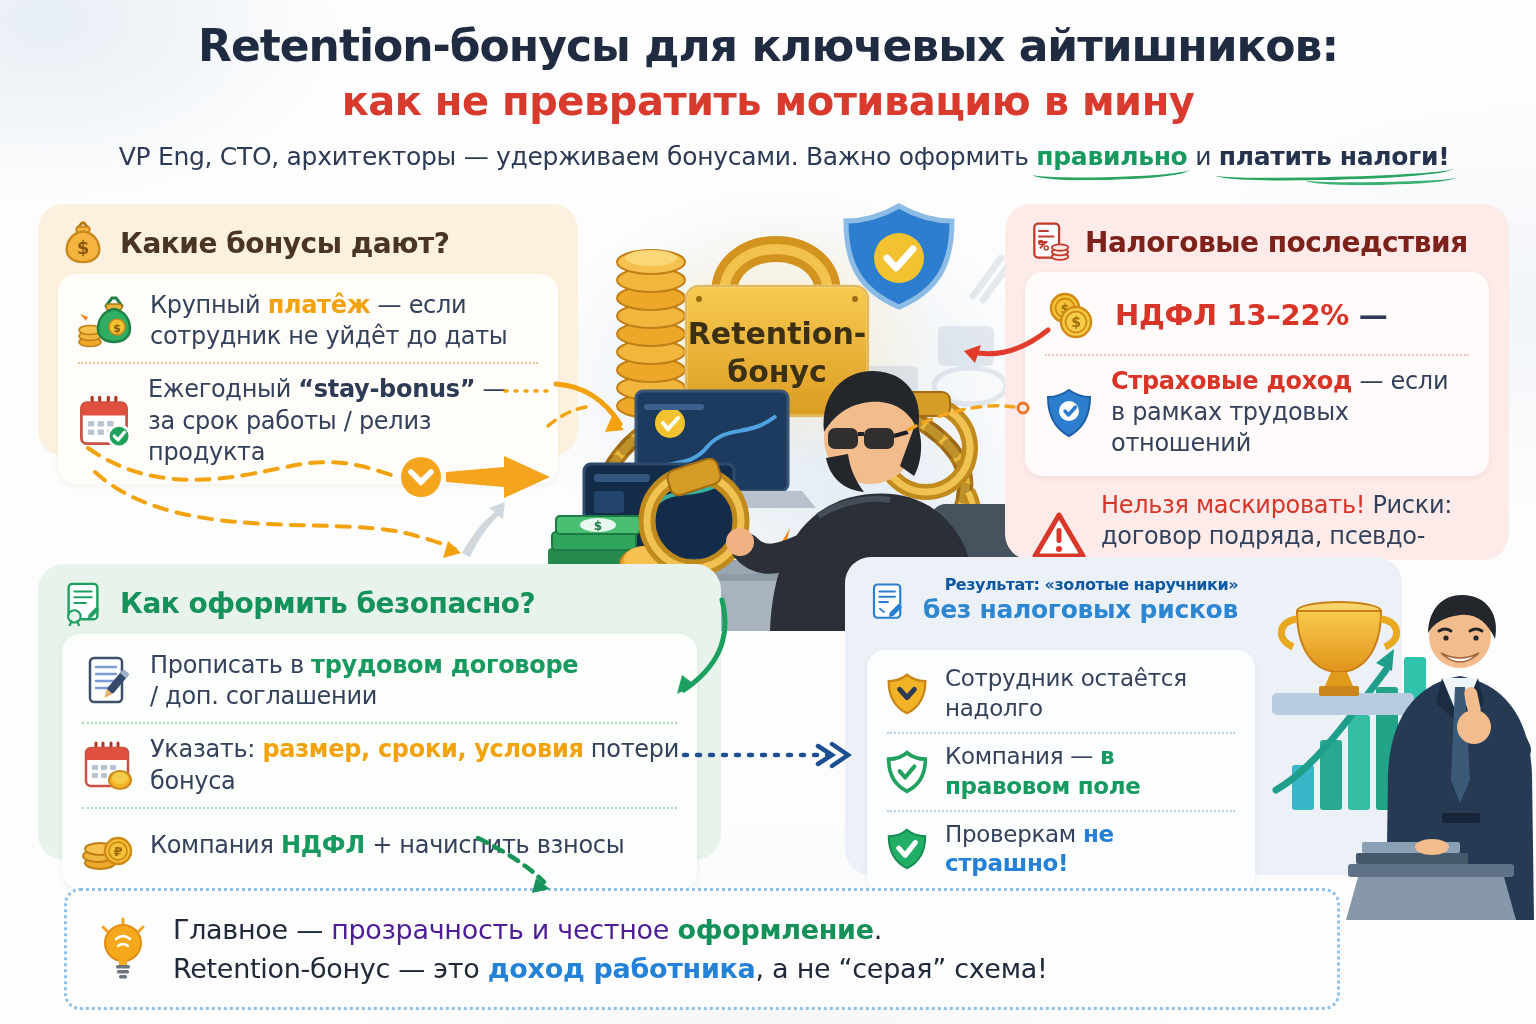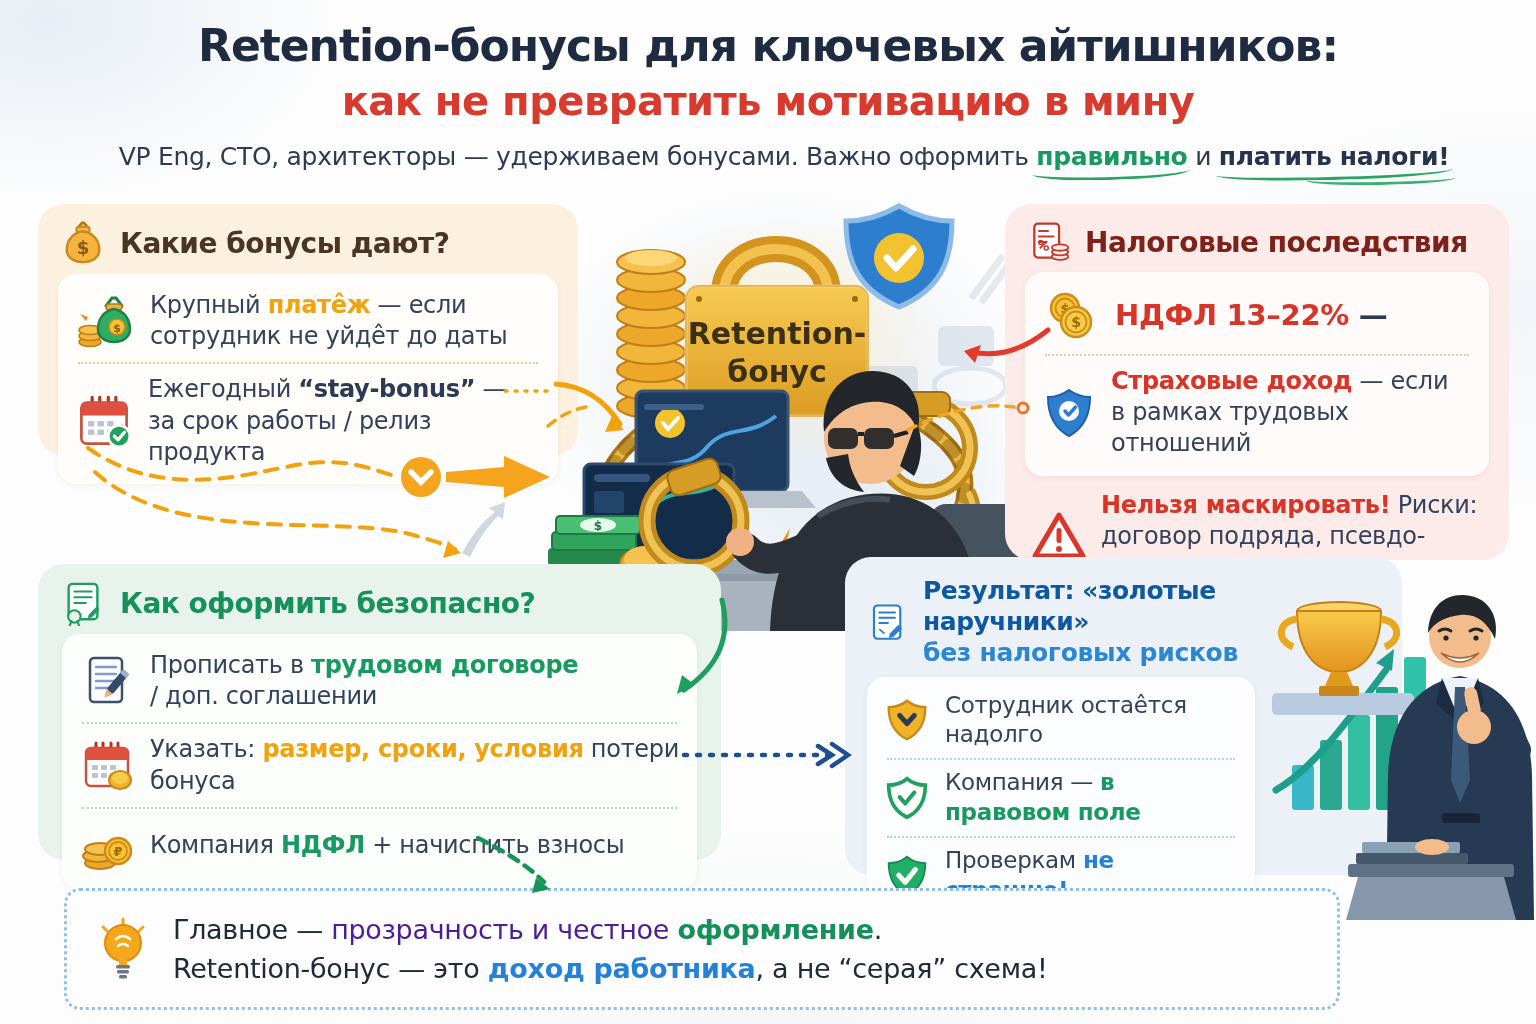--- a/index.html
+++ b/index.html
@@ -46,21 +46,21 @@
   #box-tax .card{background:#fffbfa;box-shadow:0 2px 6px rgba(150,60,50,.08);}
   #box-tax .sep{border-top-color:#f2c3bc;}
   #box-safe{left:38px;top:564px;width:683px;height:296px;background:#e8f3ec;}
   #box-safe .ttl{color:#15915c;}
   #box-safe .card{background:#fcfefc;box-shadow:0 2px 6px rgba(40,120,80,.08);}
   #box-safe .sep{border-top-color:#a9d8c2;}
   #box-result{left:845px;top:557px;width:557px;height:318px;background:#ecf1f8;}
   #box-result .card{background:#fcfdff;box-shadow:0 2px 6px rgba(60,90,140,.08);}
   #box-result .sep{border-top-color:#b4d0ea;}
   .res-head{display:flex;gap:14px;padding:18px 20px 6px 22px;}
-  .res-t1{font-size:25px;font-weight:700;color:#0e58a2;letter-spacing:-0.5px;line-height:1.25;}
+  .res-t1{font-size:16px;font-weight:700;color:#0e58a2;letter-spacing:-0.5px;line-height:1.25;text-align:right;}
   .res-t2{font-size:25px;font-weight:700;color:#2c86d2;letter-spacing:-0.3px;}
   #tax-warning{display:flex;align-items:center;gap:14px;padding:14px 10px 0 26px;}
   #tax-warning .txt{font-size:24px;line-height:1.3;color:#33415a;letter-spacing:-0.3px;}
   
   #footer{left:64px;top:888px;width:1276px;height:122px;background:#fdfdfd;border:3px dotted #8fc0e6;border-radius:16px;
     display:flex;align-items:center;gap:24px;padding:0 30px;box-sizing:border-box;z-index:2;}
   #footer .lines{font-size:27px;color:#20293a;letter-spacing:-0.3px;line-height:1.45;}
   #footer .green{color:#4c1d95;}
   #footer .greenb{color:#149158;font-weight:700;}
   #footer .blueb{color:#2382d8;font-weight:700;}
@@ -320,21 +320,21 @@
     </div>
     <div id="tax-warning">
       <span class="ic">
         <svg width="56" height="52" viewBox="0 0 56 52">
             <path d="M28 5 L52 46 H4 Z" fill="#ffffff" stroke="#d8372a" stroke-width="5" stroke-linejoin="round"></path>
             <rect x="25.5" y="18" width="5" height="15" rx="2.5" fill="#d8372a"></rect>
             <circle cx="28" cy="39" r="3" fill="#d8372a"></circle>
           </svg>
       </span>
       <div class="txt">
-        <div><span class="em-red" style="font-weight:700">Нельзя маскировать!</span><span> Риски:</span></div>
+        <div><span class="em-red" style="font-weight:400">Нельзя маскировать!</span><span> Риски:</span></div>
         <div>договор подряда, псевдо-опцион</div>
       </div>
     </div>
   </div>
 
   <div class="abs box" id="box-safe">
     <div class="box-head">
       <span class="ic">
         <svg width="46" height="46" viewBox="0 0 48 48">
             <rect x="9" y="4" width="30" height="37" rx="4" fill="#ffffff" stroke="#1f9e62" stroke-width="2.5"></rect>
@@ -415,21 +415,21 @@
             <path d="M14 12 h18 M14 18 h18 M14 24 h10" stroke="#2b7fd0" stroke-width="2.2" stroke-linecap="round"></path>
             <path d="M26 36 l10 -10 l4 4 l-10 10 l-5 1 z" fill="#2b7fd0"></path>
             <path d="M14 31 l6 5" stroke="#2b7fd0" stroke-width="2"></path>
           </svg>
       </span>
       <div>
         <div class="res-t1">Результат: «золотые наручники»</div>
         <div class="res-t2">без налоговых рисков</div>
       </div>
     </div>
-    <div class="card" style="margin:4px 0 0 22px;width:388px;box-sizing:border-box;">
+    <div class="card" style="margin:20px 0 0 22px;width:388px;box-sizing:border-box;">
       <div class="row" style="padding:8px 0;">
         <span class="ic">
           <svg width="44" height="44" viewBox="0 0 48 48">
               <path d="M24 3 C30 8 38 10 44 10 C44 25 38 38 24 45 C10 38 4 25 4 10 C10 10 18 8 24 3 Z" fill="#f2b327" stroke="#c9881c" stroke-width="2.5"></path>
               <path d="M16 19 l8 9 l8 -9" stroke="#2c3a54" stroke-width="5.5" fill="none" stroke-linecap="round" stroke-linejoin="round"></path>
             </svg>
         </span>
         <div class="txt" style="font-size:23px;"><span>Сотрудник остаêтся надолго</span></div>
       </div>
       <div class="sep"></div>

